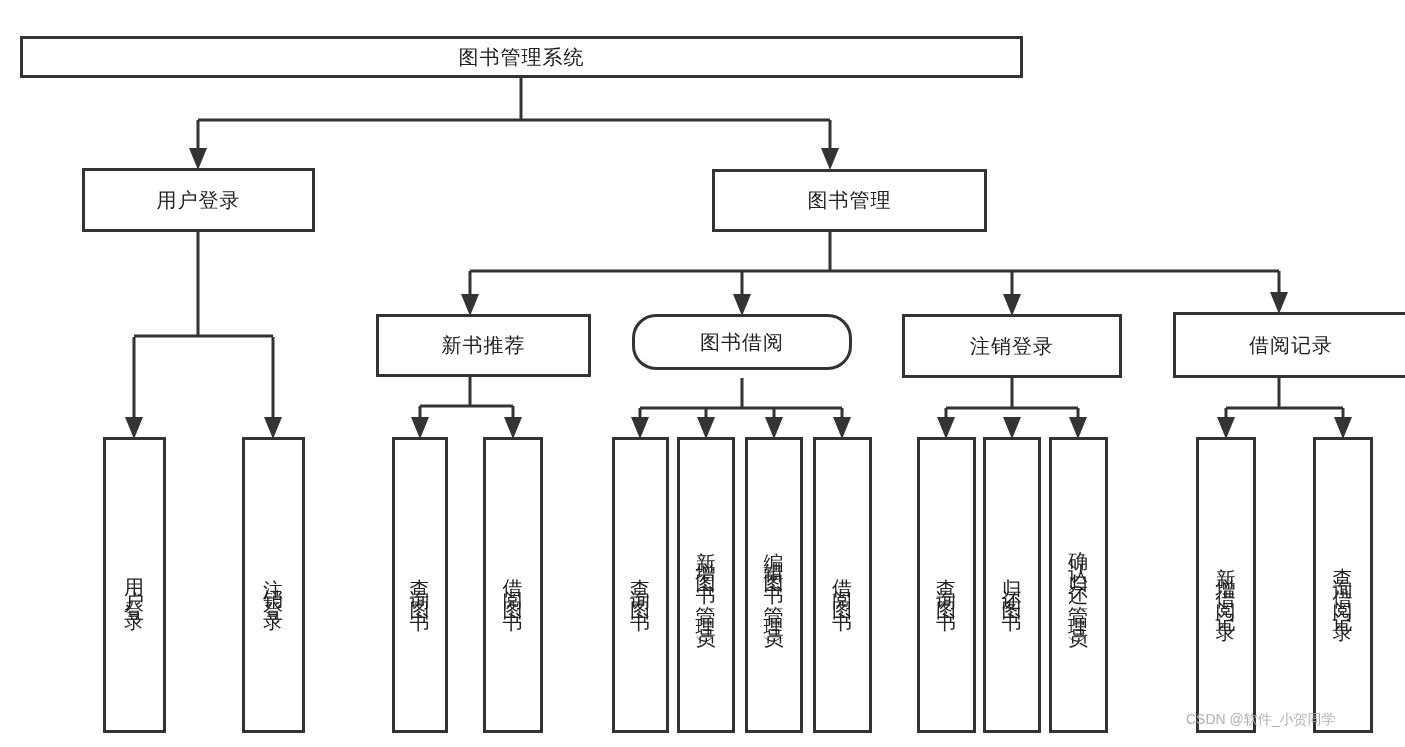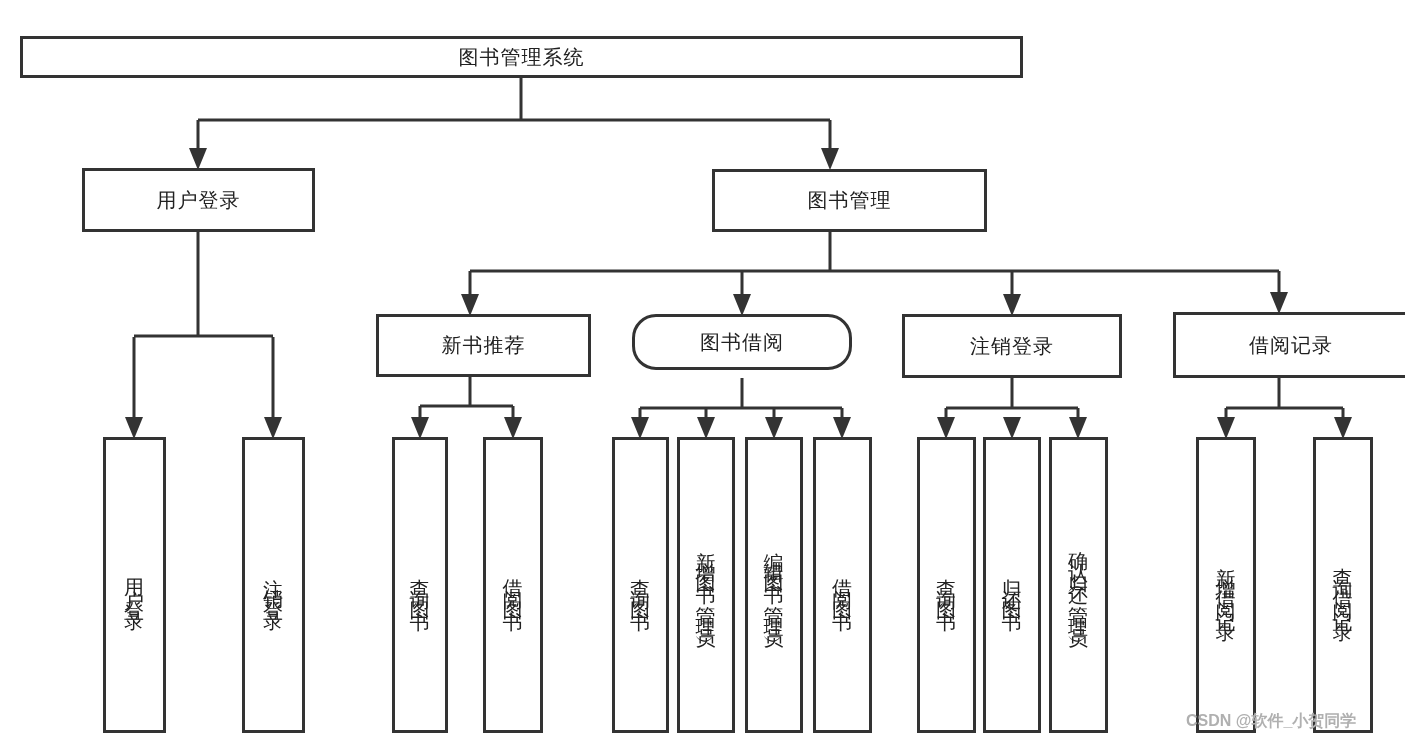--- a/index.html
+++ b/index.html
@@ -62,25 +62,24 @@
   #l7 {left:745px;width:58px;}
   #l8 {left:813px;width:59px;}
   #l9 {left:917px;width:59px;}
   #l10{left:983px;width:58px;}
   #l11{left:1049px;width:59px;}
   #l12{left:1196px;width:60px;}
   #l13{left:1313px;width:60px;}
   .watermark{
     position:absolute;
     left:1186px;top:711px;
-    font-size:16px;
+    font-size:14px;
     color:var(--wm);
     z-index:5;
     white-space:nowrap;
-    font-weight:bold;
   }
 </style>
 </head>
 <body>
 
 <div class="canvas">
 
   <svg class="connector-svg" viewBox="0 0 1405 747" aria-hidden="true">
     <g>
       <path d="

